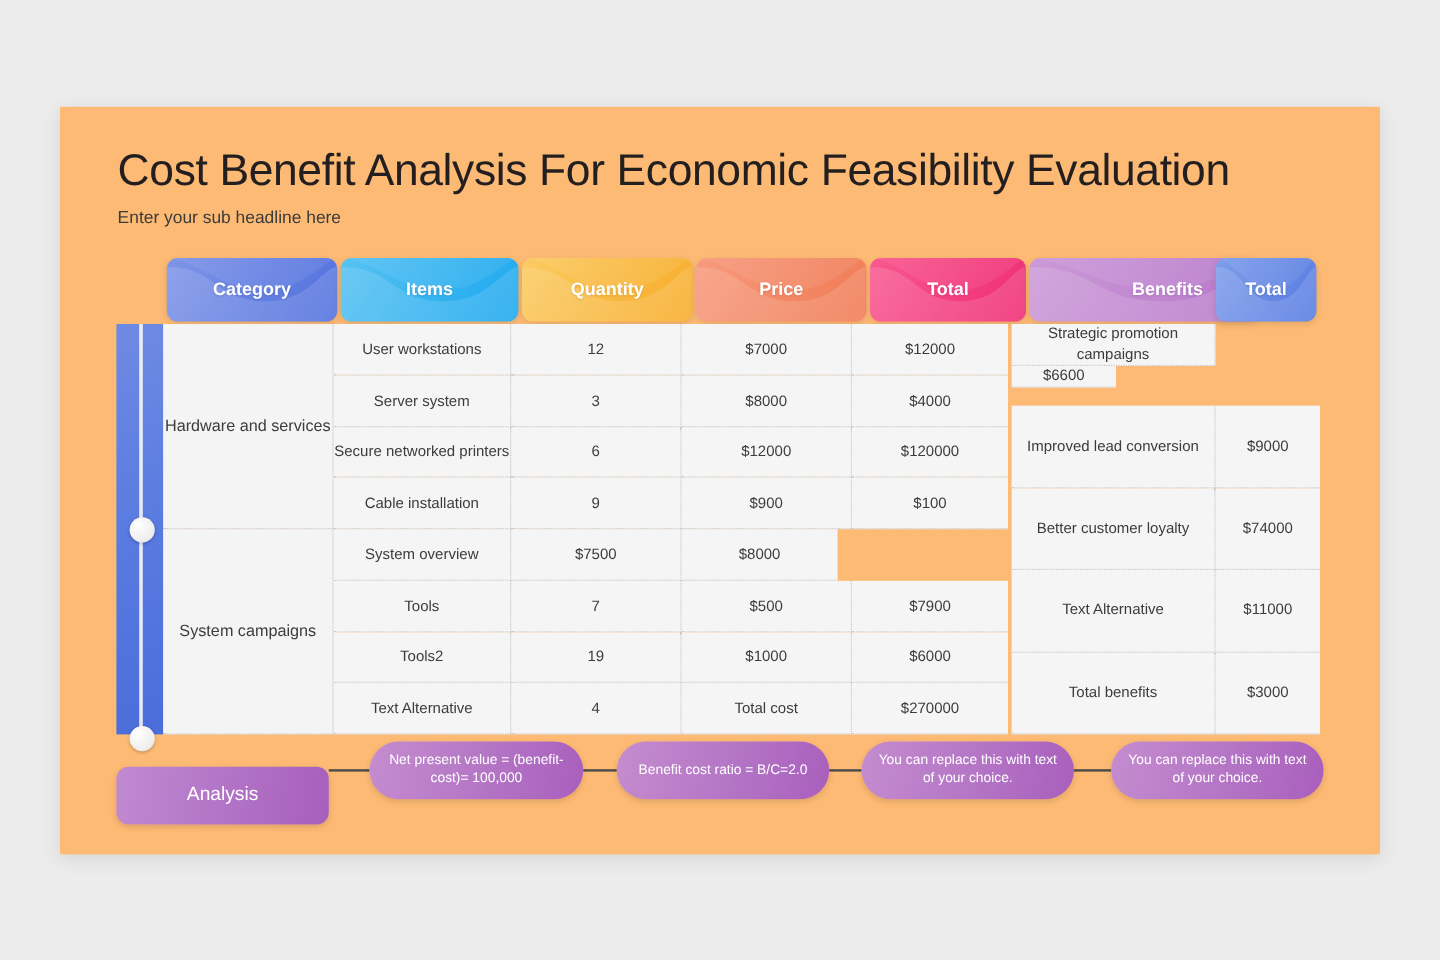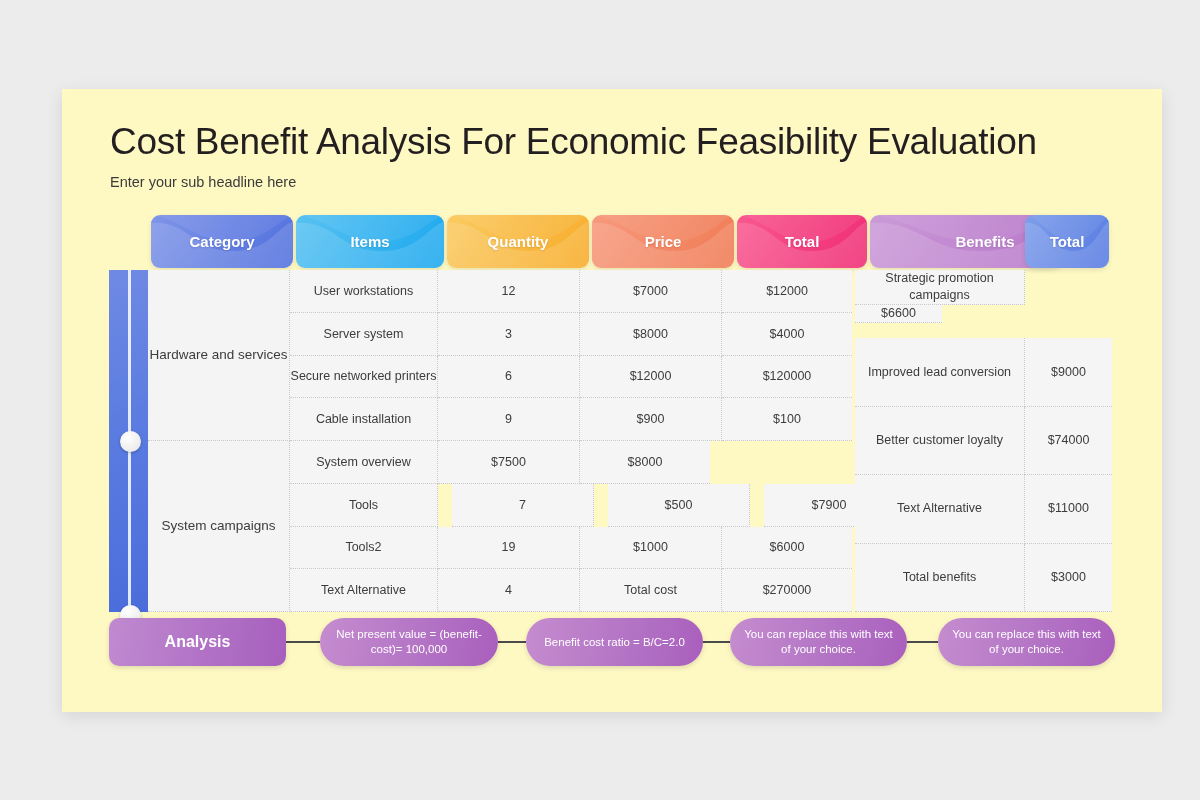--- a/index.html
+++ b/index.html
@@ -7,23 +7,23 @@
     width:1200px;height:800px;
     background:#ececed;
     font-family:"Liberation Sans","DejaVu Sans",sans-serif;
     overflow:hidden;
     position:relative;
   }
 
   
   #slide{
     position:absolute;
-    left:62px;top:89px;
+    left:50px;top:89px;
     width:1100px;height:623px;
-    background:#fef9c3;
+    background:#fdba74;
     box-shadow:0 4px 16px rgba(0,0,0,.10);
   }
 
   
   #title{
     position:absolute;left:48px;top:32px;
     font-size:37px;font-weight:400;color:#231f20;
     letter-spacing:-.3px;white-space:nowrap;
   }
   #subtitle{
@@ -105,22 +105,23 @@
   .pill{
     position:absolute;top:0;height:48px;border-radius:24px;
     display:flex;align-items:center;justify-content:center;
     color:#fff;text-align:center;line-height:1.3;
     background:linear-gradient(100deg,#c58ccf 0%,#b577c6 50%,#a95fbd 100%);
     box-shadow:0 2px 5px rgba(0,0,0,.13);
     padding:0 12px;box-sizing:border-box;
     font-size:11.5px;
   }
   .pill.lead{
-    border-radius:10px;font-size:16px;font-weight:bold;
+    border-radius:10px;font-size:16px;font-weight:normal;
     background:linear-gradient(100deg,#c08ad0 0%,#b172c6 55%,#a75fbd 100%);
+    margin-top:21px;
   }
   .connector{
     position:absolute;top:23px;height:2px;background:#4b4b4b;
   }
 </style>
 </head>
 <body>
 
 <div id="slide">
 
@@ -210,21 +211,21 @@
         <div class="lcell c-item">Cable installation</div>
         <div class="lcell c-qty">9</div>
         <div class="lcell c-price">$900</div>
         <div class="lcell c-total">$100</div>
       </div>
       <div class="lrow" style="top: 171px;">
         <div class="lcell c-item">System overview</div>
         <div class="lcell c-price">$7500</div>
         <div class="lcell c-total">$8000</div>
       </div>
-      <div class="lrow" style="top: 213.75px; gap: 14px;">
+      <div class="lrow" style="top: 213.75px;">
         <div class="lcell c-item">Tools</div>
         <div class="lcell c-qty">7</div>
         <div class="lcell c-price">$500</div>
         <div class="lcell c-total">$7900</div>
       </div>
       <div class="lrow" style="top: 256.5px;">
         <div class="lcell c-item">Tools2</div>
         <div class="lcell c-qty">19</div>
         <div class="lcell c-price">$1000</div>
         <div class="lcell c-total">$6000</div>

